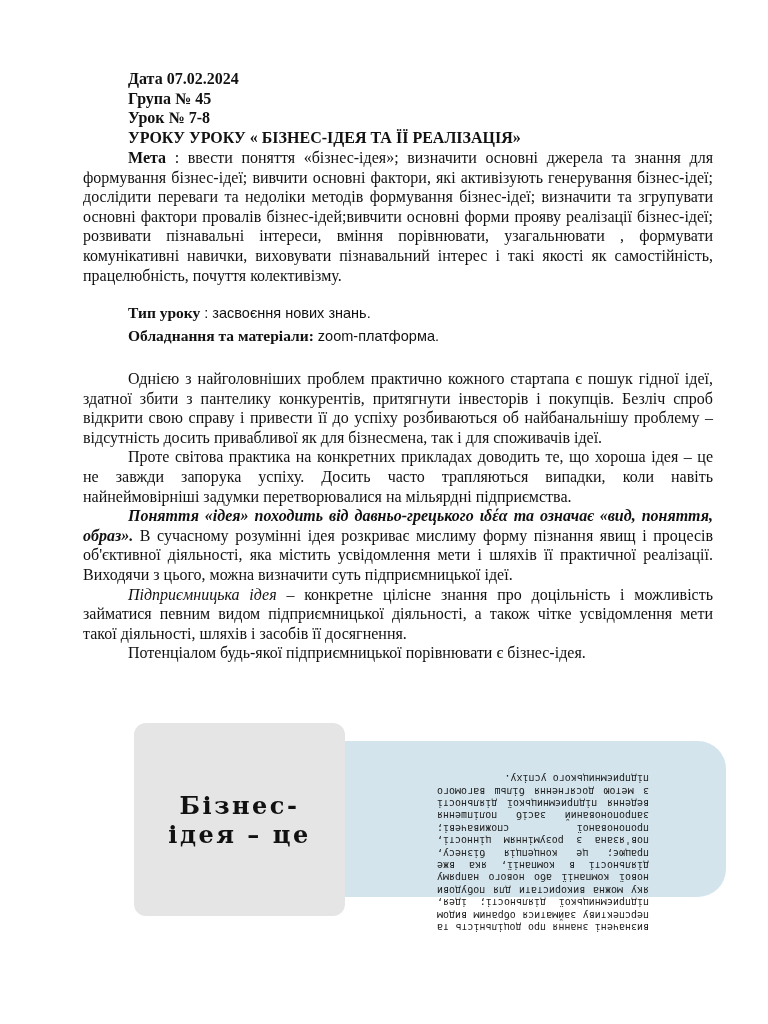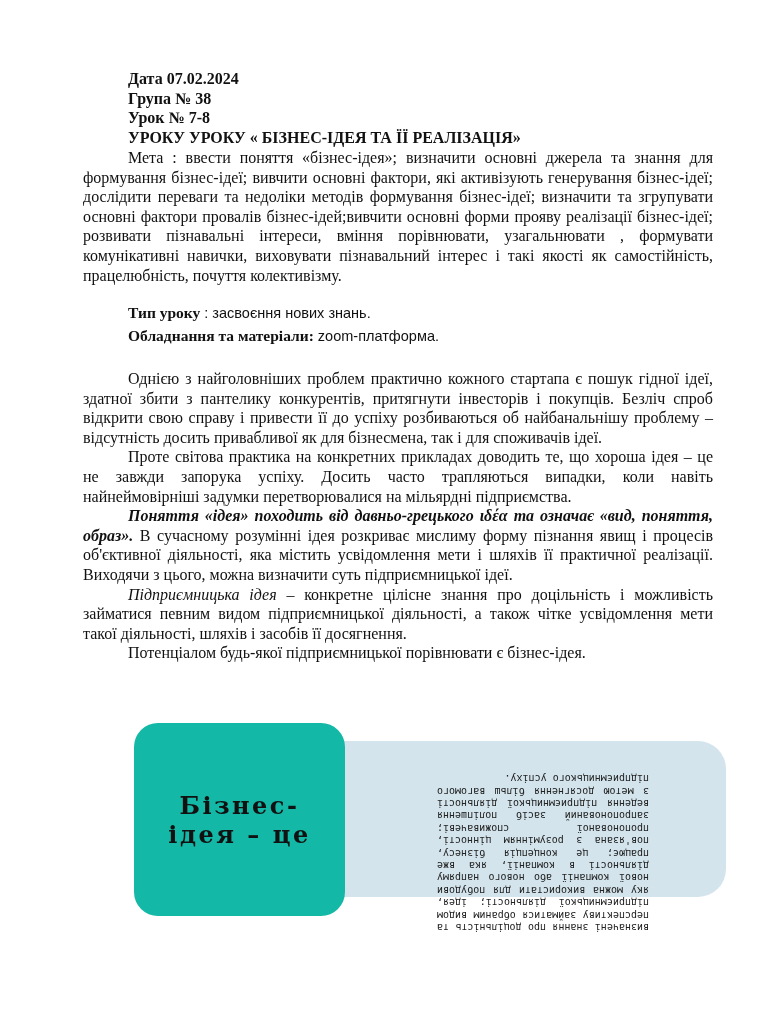--- a/index.html
+++ b/index.html
@@ -36,21 +36,21 @@
       width: 630px;
       font-size: 16px;
       line-height: 19.6px;
       text-align: justify;
     }
     .para {
       margin: 0;
       text-indent: 45px;
     }
     .goal { top: 148px; }
-    .goal .label { font-weight: normal; }
+    .goal .label { font-weight: bold; }
 
     .meta-line {
       position: absolute;
       left: 128px;
       font-size: 15.5px;
       white-space: nowrap;
     }
     .meta-line .label { font-weight: bold; font-family: "Liberation Serif", serif; }
     .meta-line .value { font-family: "Liberation Sans", "DejaVu Sans", sans-serif; font-size: 14.5px; }
     .meta-type { top: 304px; }
@@ -76,22 +76,22 @@
       height: 156px;
       background: #d3e4ec;
       border-radius: 0 28px 28px 0;
     }
     .dark-box {
       position: absolute;
       left: 134px;
       top: 723px;
       width: 211px;
       height: 193px;
-      background: #14b8a6;
-      border-radius: 24px;
+      background: #e5e5e5;
+      border-radius: 12px;
       display: flex;
       align-items: center;
       justify-content: center;
       text-align: center;
     }
     .dark-box span {
       font-family: "DejaVu Serif", "Liberation Serif", serif;
       font-weight: bold;
       font-size: 24px;
       line-height: 29px;
@@ -115,21 +115,21 @@
       margin: 0;
     }
   </style>
 </head>
 <body>
 
 <div class="page">
 
   <div class="header-block">
     <div>Дата  07.02.2024</div>
-    <div>Група № 38</div>
+    <div>Група № 45</div>
     <div>Урок № 7-8</div>
     <div>УРОКУ УРОКУ « БІЗНЕС-ІДЕЯ ТА ЇЇ РЕАЛІЗАЦІЯ»</div>
   </div>
 
   <div class="body-text goal">
     <p class="para"><span class="label">Мета</span><span> : ввести поняття «бізнес-ідея»; визначити основні джерела та знання для формування бізнес-ідеї; вивчити основні фактори, які активізують генерування бізнес-ідеї;  дослідити переваги та недоліки методів формування бізнес-ідеї; визначити та згрупувати основні фактори провалів бізнес-ідей;вивчити основні форми прояву реалізації бізнес-ідеї; розвивати пізнавальні інтереси, вміння  порівнювати, узагальнювати , формувати комунікативні навички, виховувати пізнавальний інтерес і такі якості як самостійність, працелюбність, почуття колективізму.</span></p>
   </div>
 
   <div class="meta-line meta-type">
     <span class="label">Тип уроку</span><span class="value"> : засвоєння нових знань.</span>

